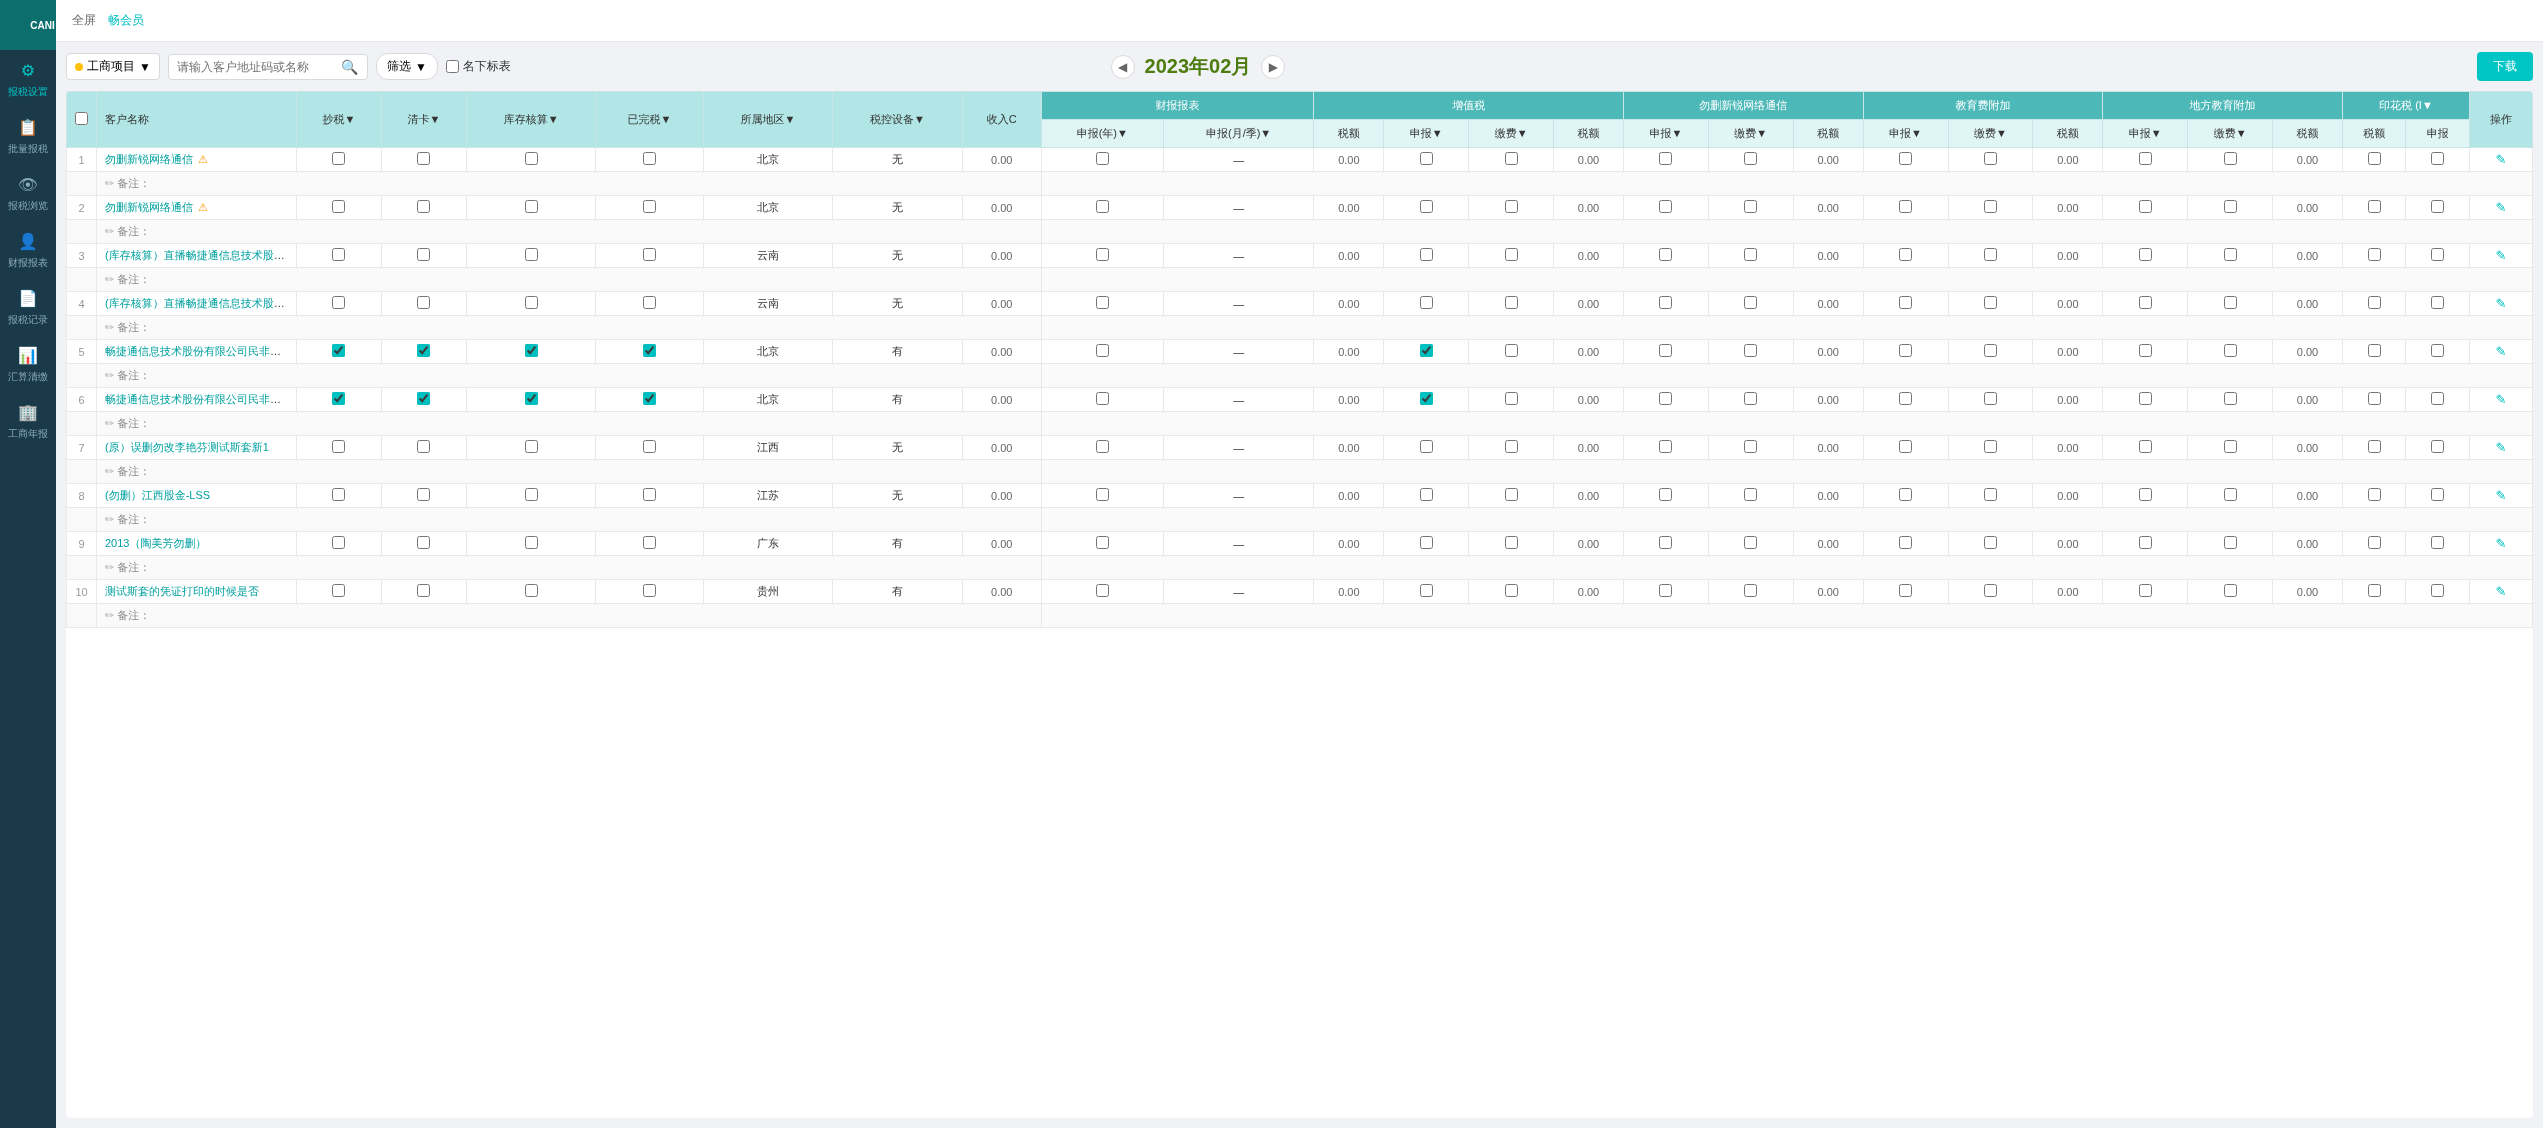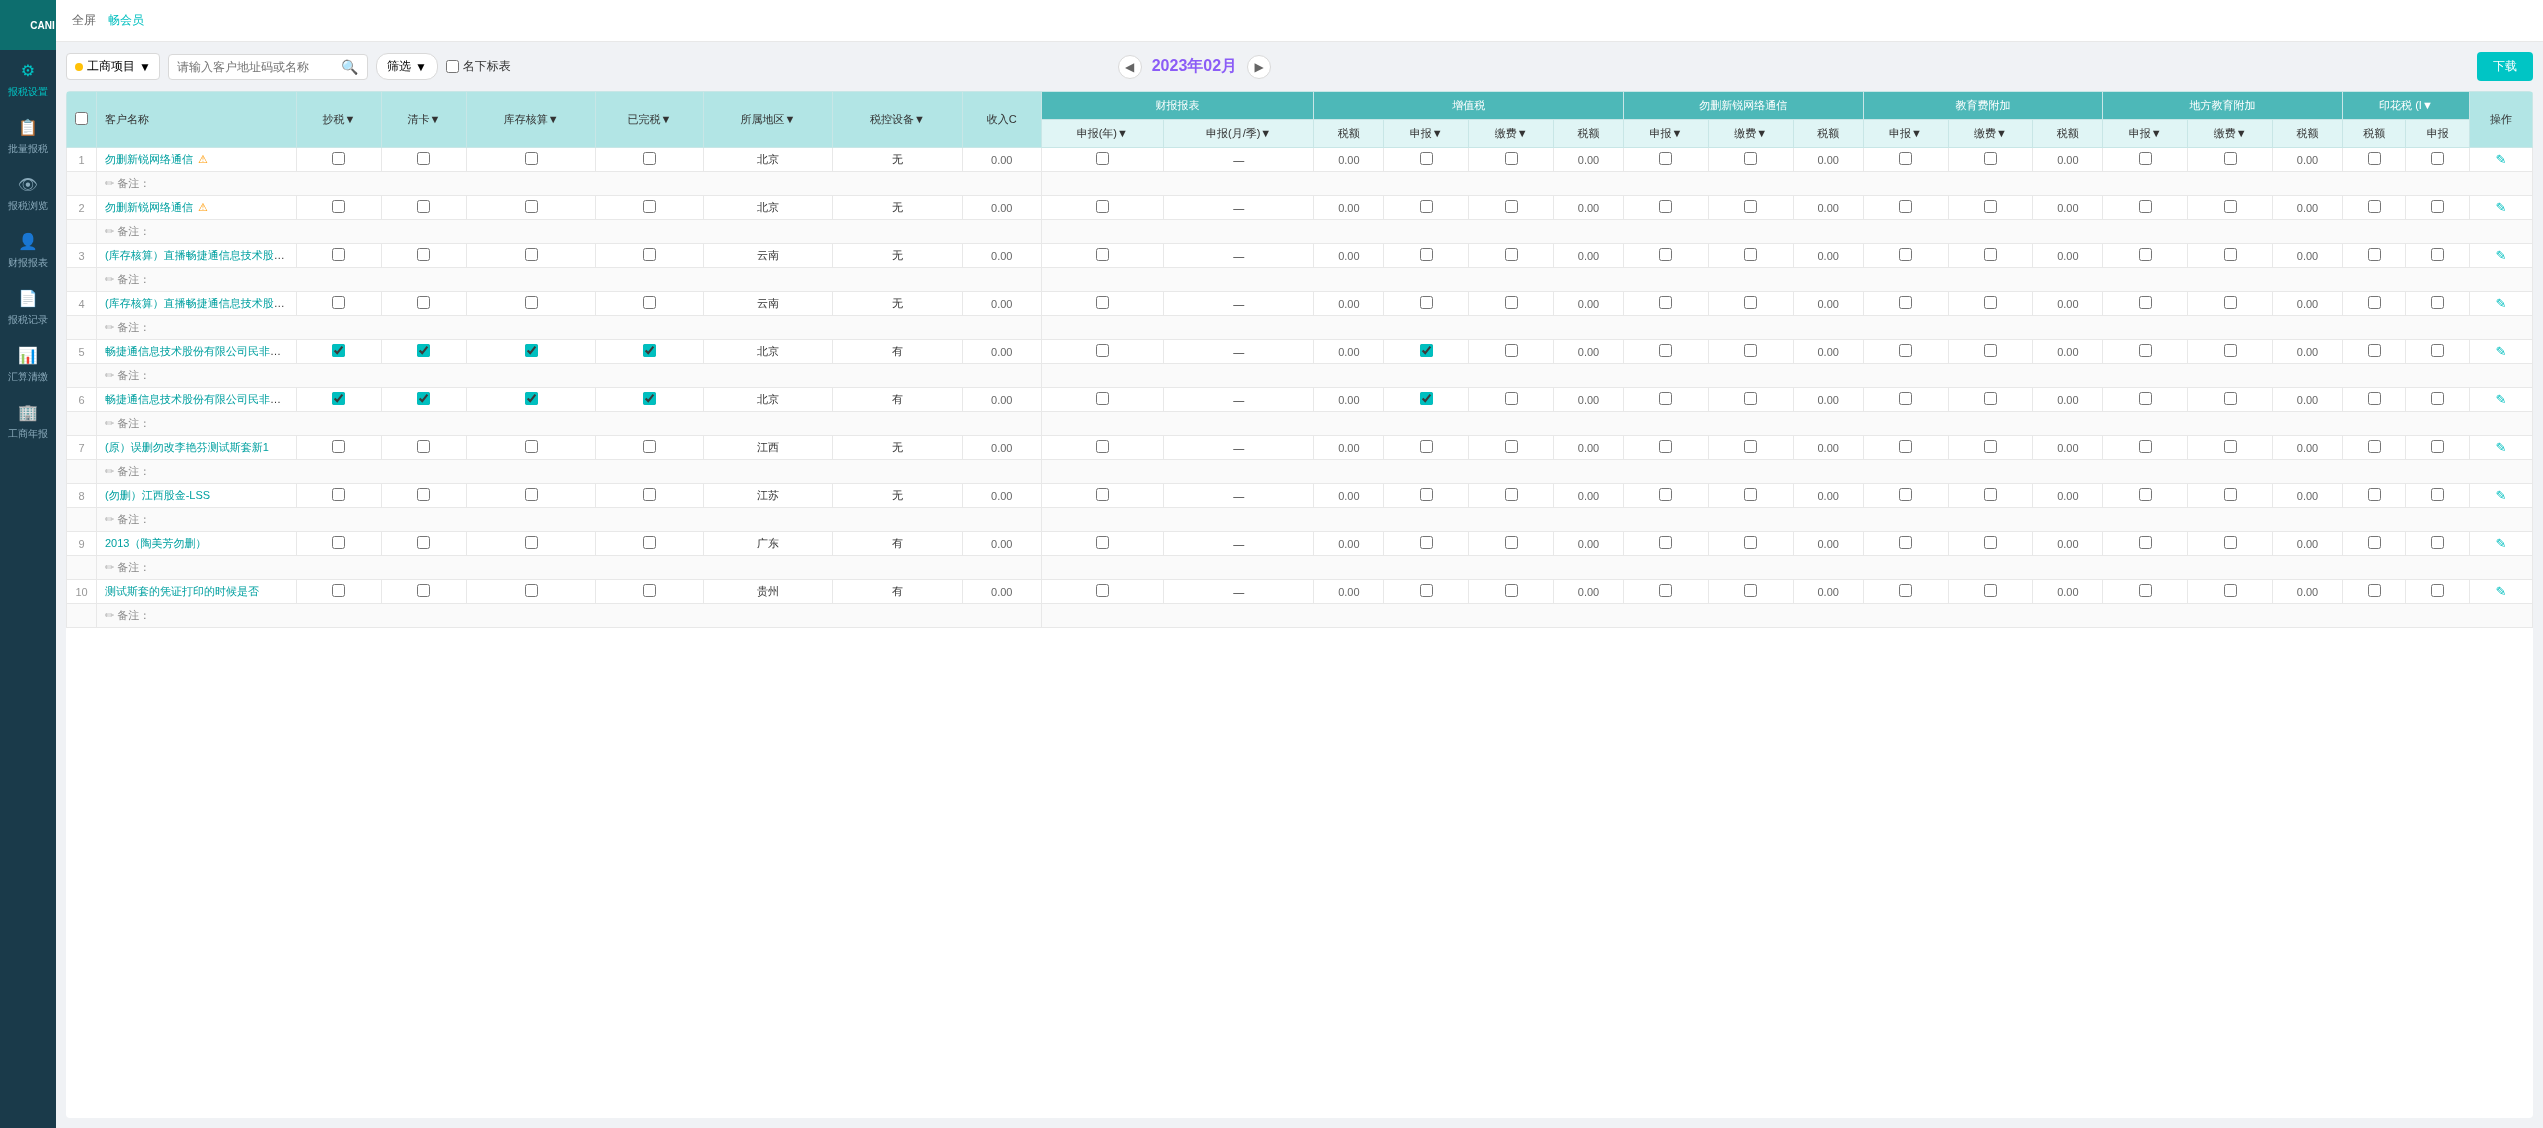--- a/index.html
+++ b/index.html
@@ -165,22 +165,22 @@
       color: #333;
       cursor: pointer;
     }
     .date-nav {
       display: flex;
       align-items: center;
       gap: 10px;
       margin: 0 auto;
     }
     .date-nav span {
-      font-size: 16px;
-      color: #8b5cf6;
+      font-size: 20px;
+      color: #4d7c0f;
       font-weight: bold;
     }
     .date-arrow {
       width: 24px; height: 24px;
       border-radius: 50%;
       border: 1px solid #d9d9d9;
       background: white;
       display: flex;
       align-items: center;
       justify-content: center;

